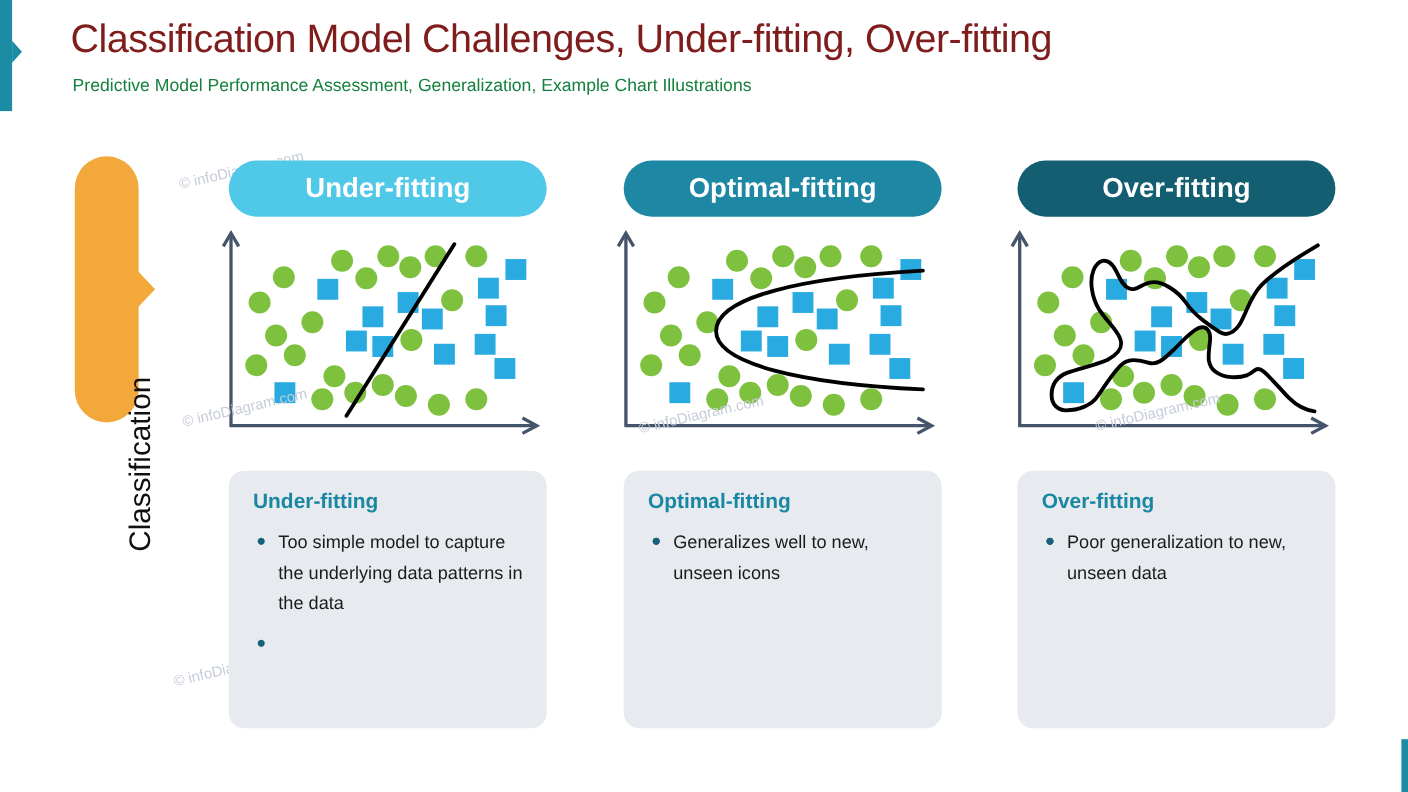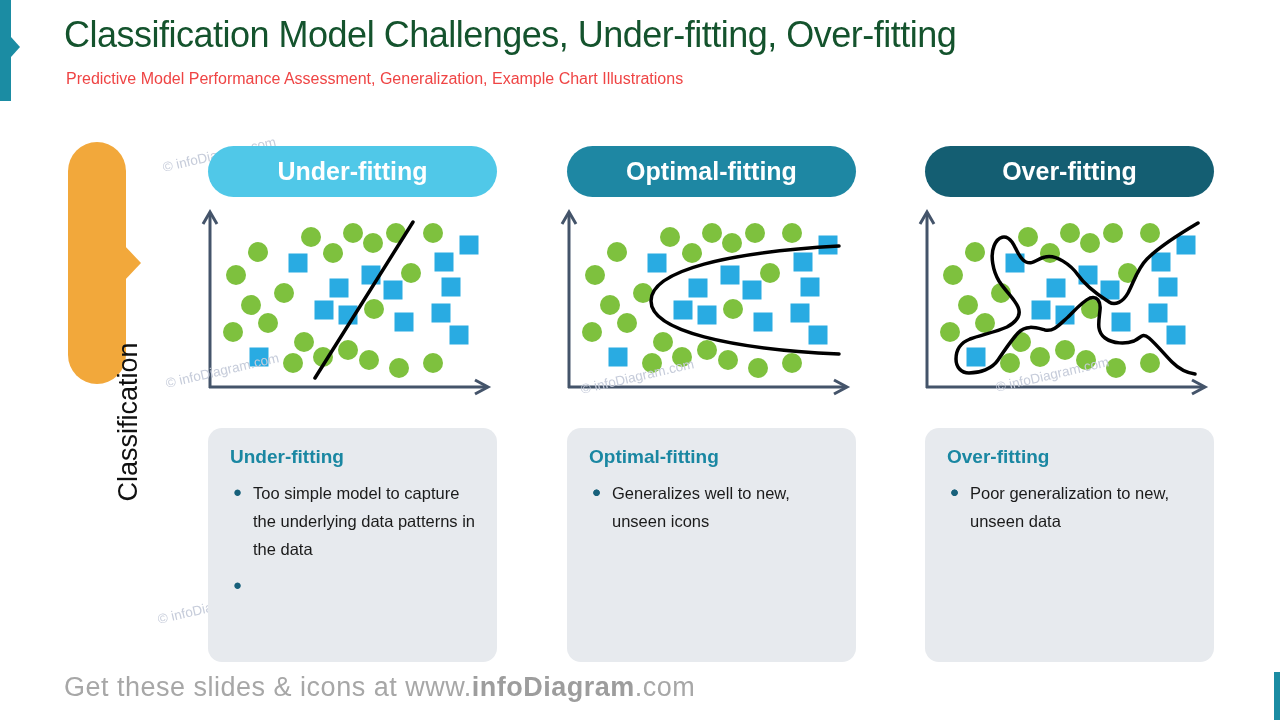--- a/index.html
+++ b/index.html
@@ -6,22 +6,22 @@
   .slide{position:relative;width:1280px;height:720px;background:#ffffff;overflow:hidden;
          font-family:"Liberation Sans",sans-serif;}
 
   
   .accent-top{position:absolute;left:0;top:0;width:11px;height:101px;background:#1b8ca3;}
   .accent-top::after{content:"";position:absolute;left:11px;top:37px;width:0;height:0;
          border-top:10px solid transparent;border-bottom:10px solid transparent;border-left:9px solid #1b8ca3;}
   .accent-bottom{position:absolute;right:0;bottom:0;width:6px;height:48px;background:#1b8ca3;}
 
   
-  .title{position:absolute;left:64px;top:14px;font-size:36px;color:#14532d;letter-spacing:-0.5px;white-space:nowrap;}
-  .subtitle{position:absolute;left:66px;top:70px;font-size:16px;color:#ef4444;}
+  .title{position:absolute;left:64px;top:14px;font-size:36px;color:#7f1d1d;letter-spacing:-0.5px;white-space:nowrap;}
+  .subtitle{position:absolute;left:66px;top:70px;font-size:16px;color:#15803d;}
 
   
   .cat-tab{position:absolute;left:68px;top:142px;width:58px;height:242px;background:#f2a83b;border-radius:29px;}
   .cat-tab::after{content:"";position:absolute;left:56px;top:103px;width:0;height:0;
          border-top:18px solid transparent;border-bottom:18px solid transparent;border-left:17px solid #f2a83b;}
   .cat-tab .vtext{position:absolute;left:50%;top:50%;transform:translate(-50%,-50%) ;
          writing-mode:vertical-rl;text-orientation:mixed;rotate:180deg;
          font-size:27px;color:#101010;white-space:nowrap;}
 
   
@@ -215,15 +215,14 @@
     <h3>Optimal-fitting</h3>
     <div class="bullet"><span class="dot">●</span></div>
     <div class="bullet"><span class="dot">●</span><span>Generalizes well to new, unseen icons</span></div>
   </div>
   <div class="infobox b3">
     <h3>Over-fitting</h3>
     <div class="bullet"><span class="dot">●</span></div>
     <div class="bullet"><span class="dot">●</span><span>Poor generalization to new, unseen data</span></div>
   </div>
 
-  <div class="footer"><span>Get these slides &amp; icons at www.</span><b>infoDiagram</b><span>.com</span></div>
 
 </div>
 
 </body></html>

